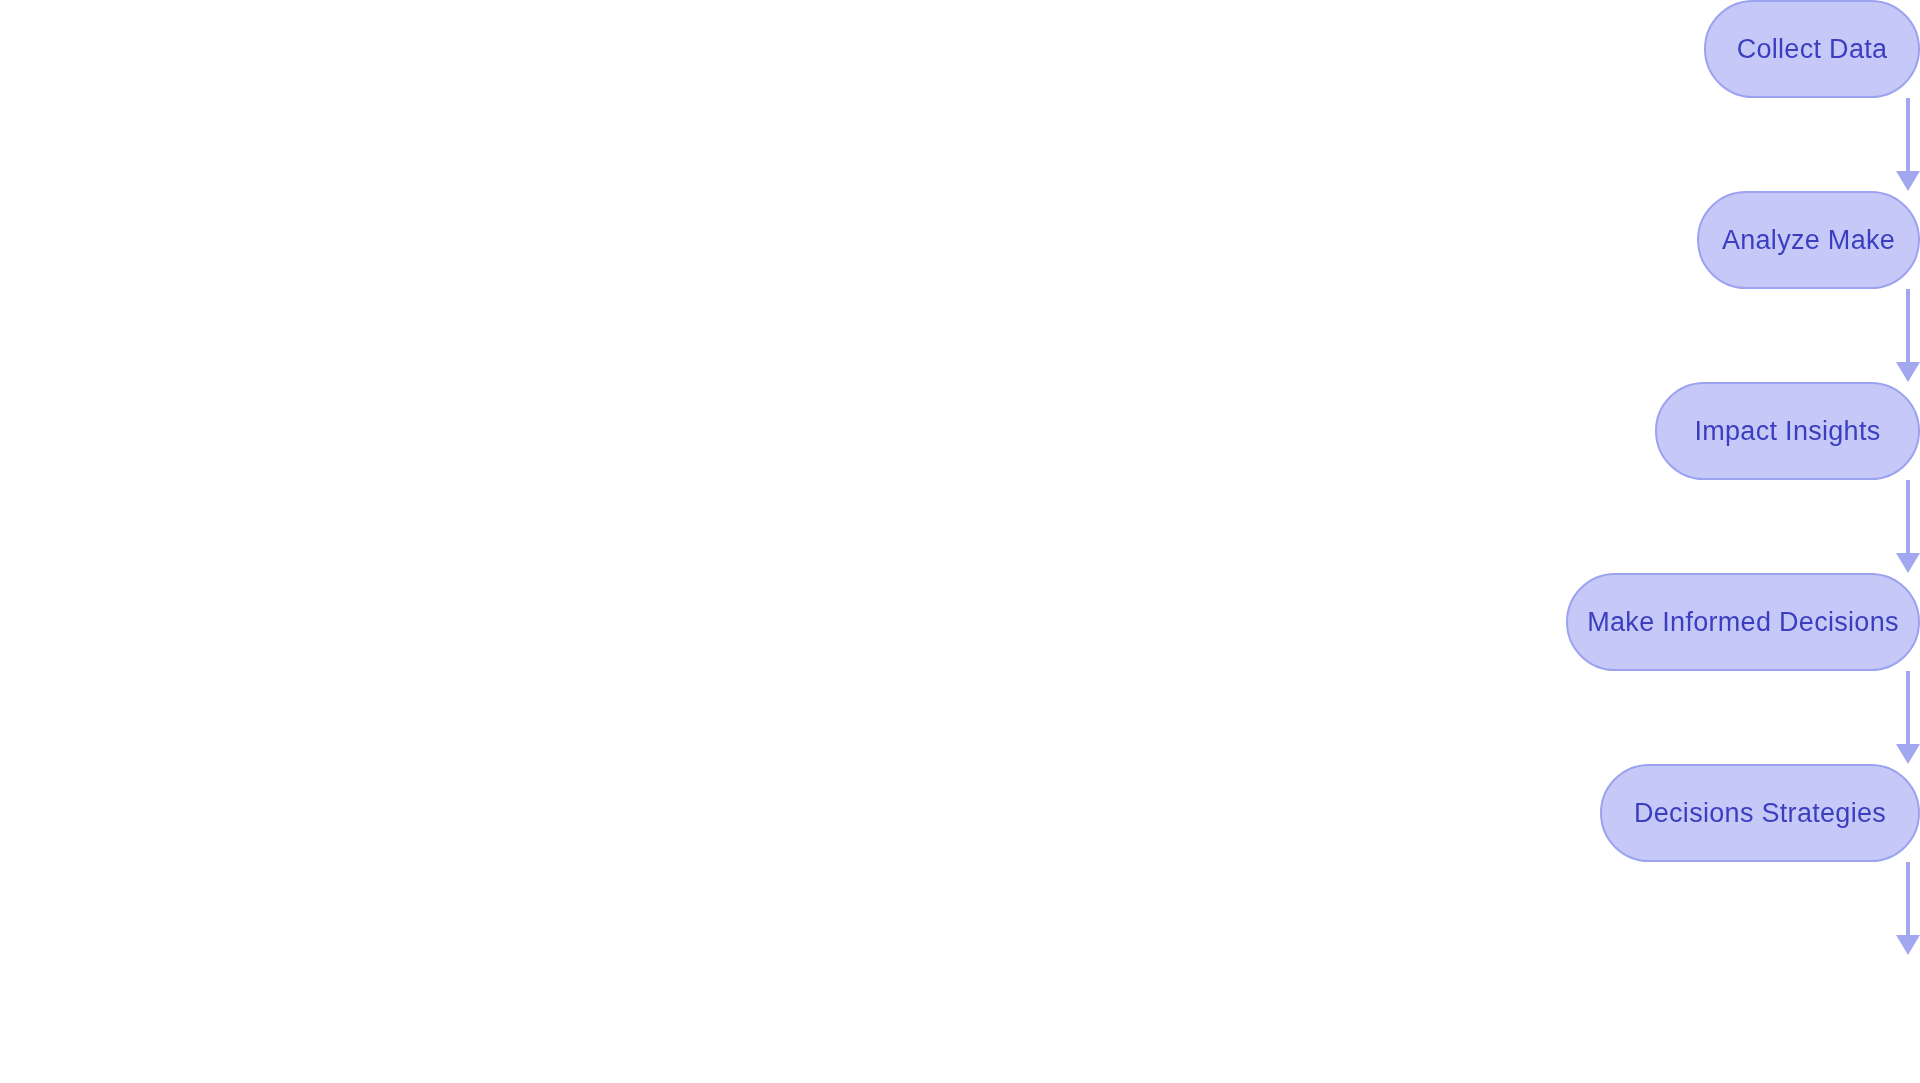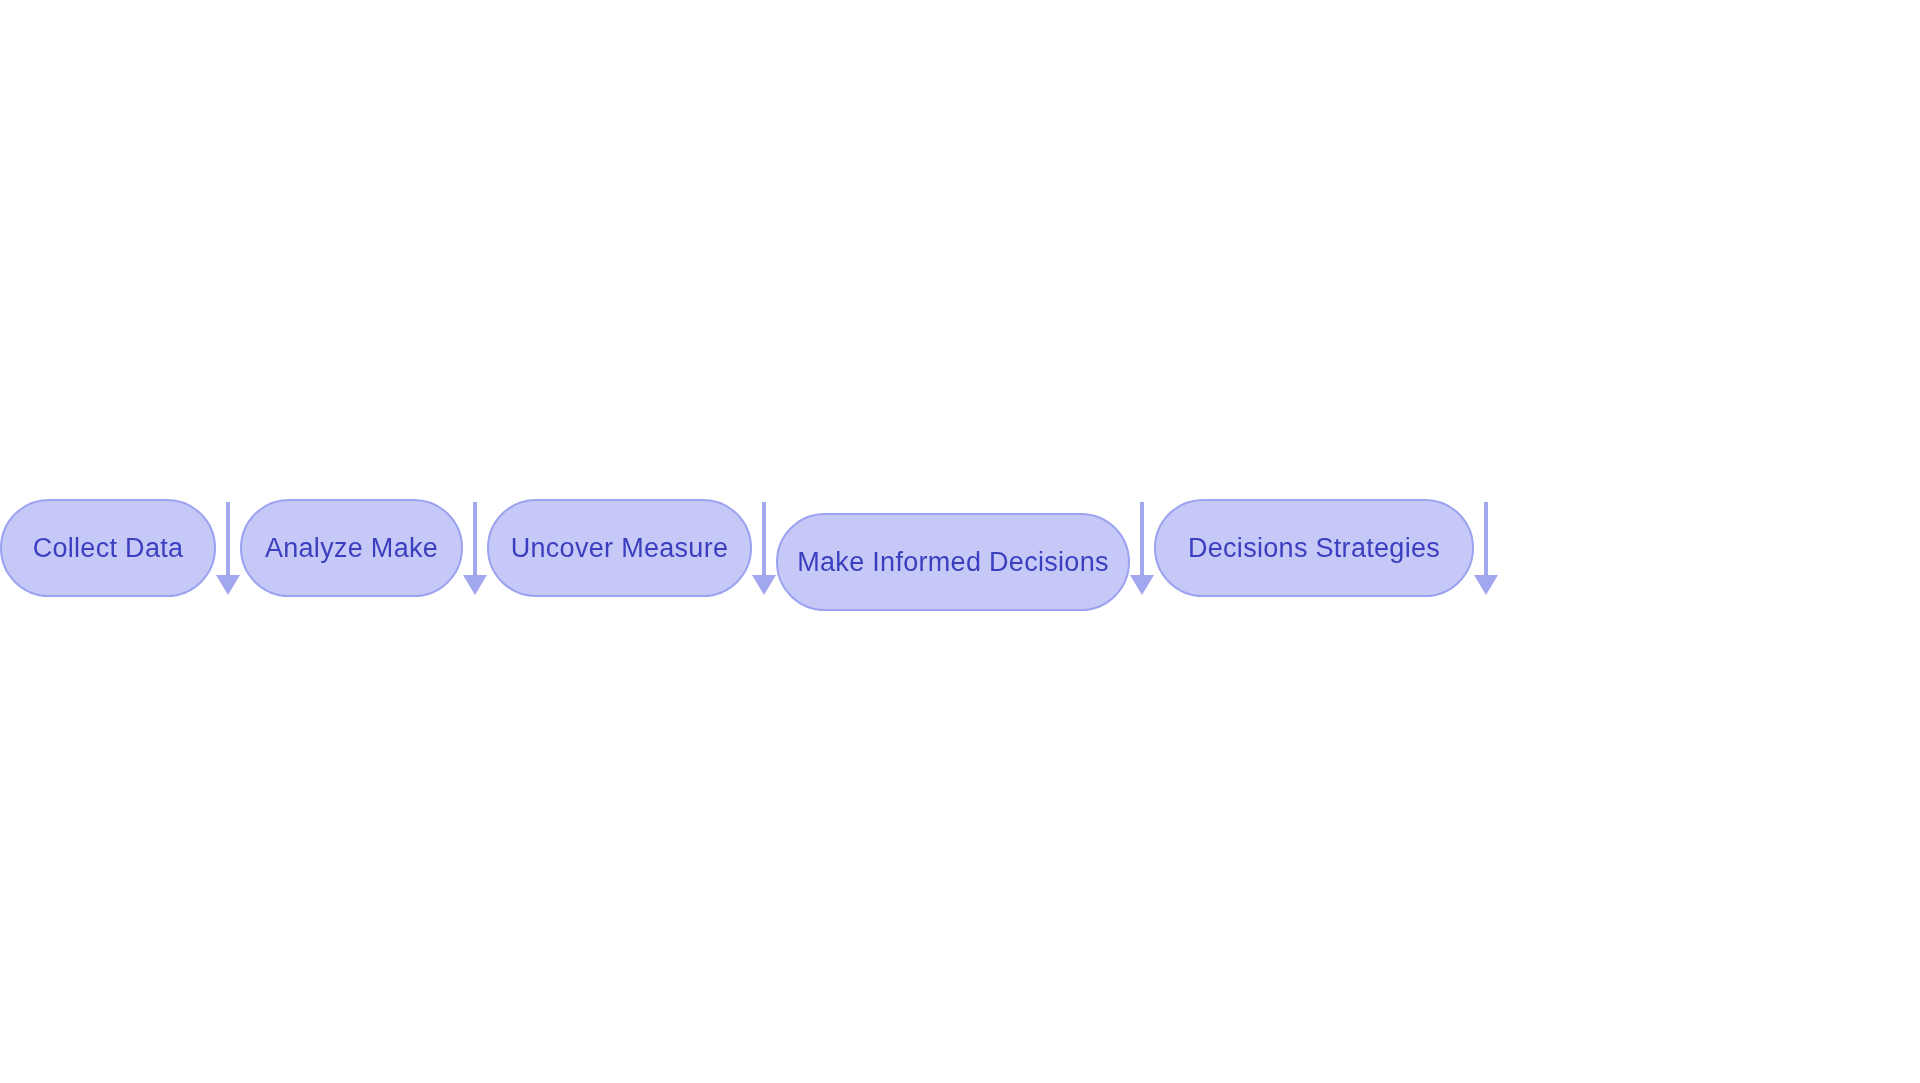--- a/index.html
+++ b/index.html
@@ -11,22 +11,22 @@
     overflow: hidden;
     font-family: "Liberation Sans", "DejaVu Sans", sans-serif;
   }
 
   .canvas {
     position: relative;
     width: 1920px;
     height: 1083px;
     background: var(--background, #ffffff);
     display: flex;
-    align-items: center;
-    padding-top: 13px;
+    flex-direction: column;
+    align-items: flex-end;
     box-sizing: border-box;
   }
 
   .node {
     height: 98px;
     border-radius: 49px;
     background: var(--node-fill, #c6c9f7);
     border: 2px solid var(--node-border, #9ba2ef);
     box-sizing: border-box;
     display: flex;
@@ -36,21 +36,21 @@
     font-size: 27px;
     letter-spacing: 0.3px;
     white-space: nowrap;
     flex: 0 0 auto;
   }
 
   
   .node-1 { width: 216px; }
   .node-2 { width: 223px; }
   .node-3 { width: 265px; }
-  .node-4 { width: 354px; margin-top: 28px; }
+  .node-4 { width: 354px; }
   .node-5 { width: 320px; }
   .node-6 { width: 266px; }
 
   .connector {
     height: 93px;
     display: flex;
     flex-direction: column;
     align-items: center;
     flex: 0 0 auto;
   }
@@ -90,21 +90,21 @@
   <div class="node node-2">
     <span class="node-label">Analyze Make</span>
   </div>
 
   <div class="connector">
     <div class="arrow-line"></div>
     <div class="arrow-head"></div>
   </div>
 
   <div class="node node-3">
-    <span class="node-label">Uncover Measure</span>
+    <span class="node-label">Impact Insights</span>
   </div>
 
   <div class="connector">
     <div class="arrow-line"></div>
     <div class="arrow-head"></div>
   </div>
 
   <div class="node node-4">
     <span class="node-label">Make Informed Decisions</span>
   </div>

